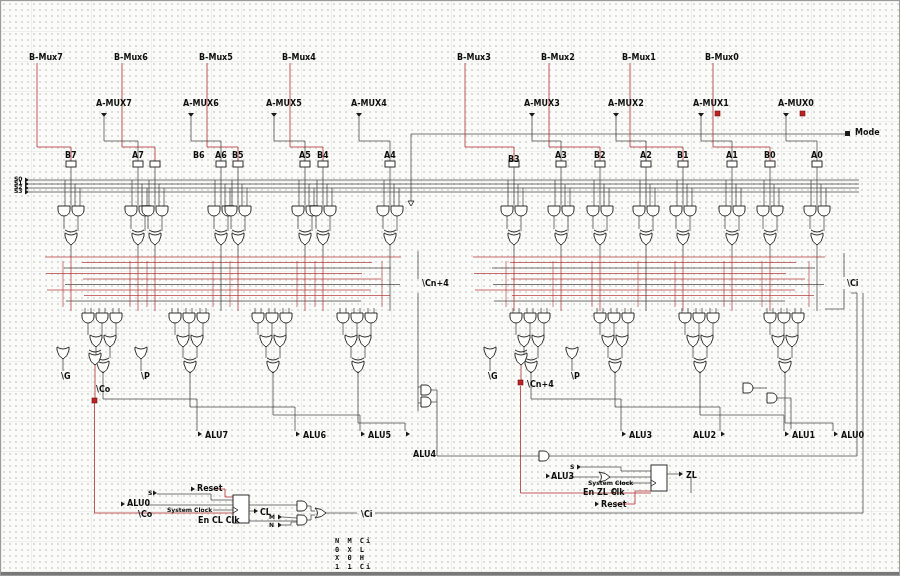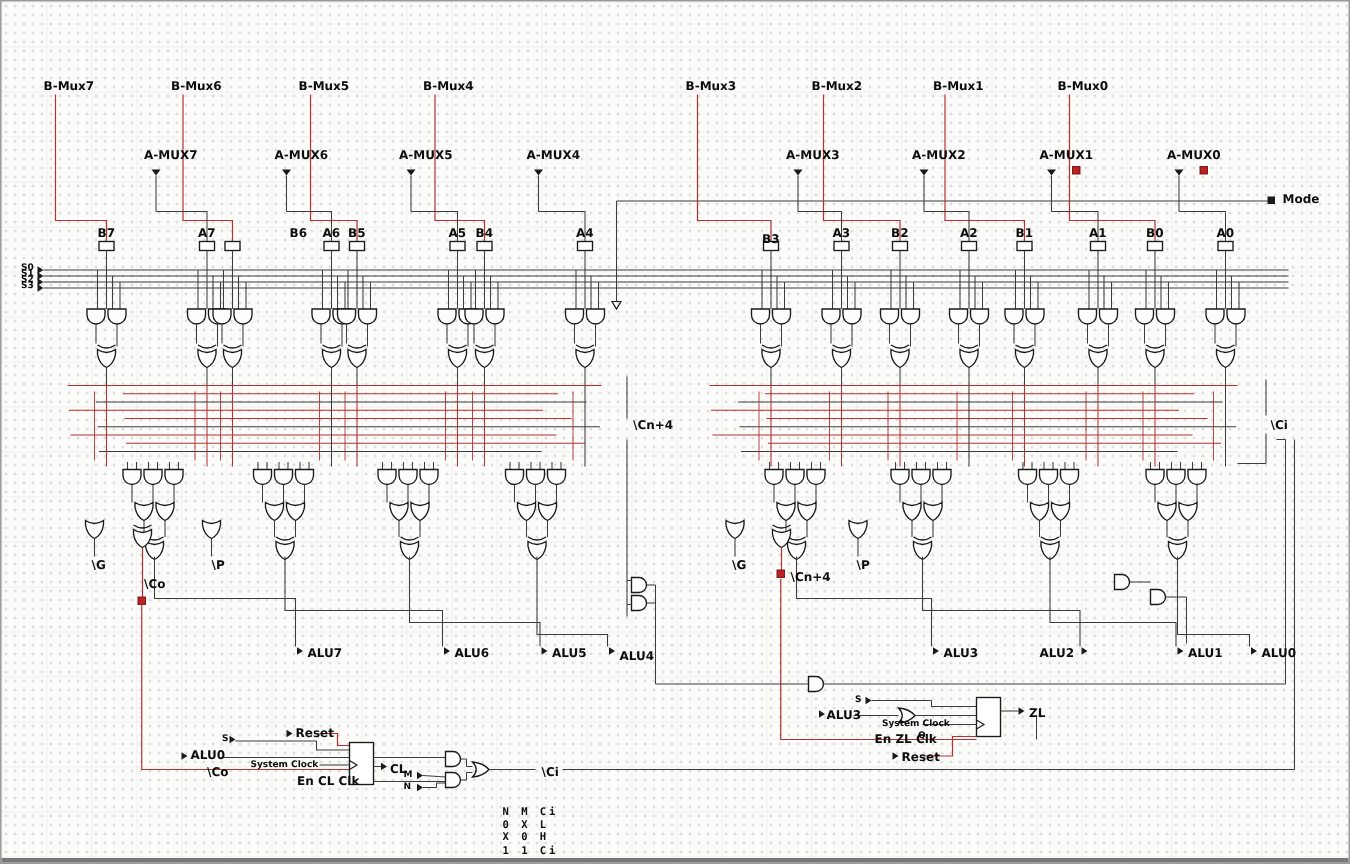--- a/index.html
+++ b/index.html
@@ -599,21 +599,21 @@
       <span class="lbl" style="left: 846px; top: 279px;">\Ci</span>
       <span class="lbl" style="left: 60px; top: 372px;">\G</span>
       <span class="lbl" style="left: 95px; top: 385px;">\Co</span>
       <span class="lbl" style="left: 140px; top: 372px;">\P</span>
       <span class="lbl" style="left: 487px; top: 372px;">\G</span>
       <span class="lbl" style="left: 526px; top: 380px;">\Cn+4</span>
       <span class="lbl" style="left: 570px; top: 372px;">\P</span>
       <span class="lbl" style="left: 204px; top: 431px;">ALU7</span>
       <span class="lbl" style="left: 302px; top: 431px;">ALU6</span>
       <span class="lbl" style="left: 367px; top: 431px;">ALU5</span>
-      <span class="lbl" style="left: 412px; top: 433px;">ALU4</span>
+      <span class="lbl" style="left: 412px; top: 450px;">ALU4</span>
       <span class="lbl" style="left: 628px; top: 431px;">ALU3</span>
       <span class="lbl" style="left: 692px; top: 431px;">ALU2</span>
       <span class="lbl" style="left: 791px; top: 431px;">ALU1</span>
       <span class="lbl" style="left: 840px; top: 431px;">ALU0</span>
       <span class="lbl" style="left: 196px; top: 484px;">Reset</span>
       <span class="lbl xs" style="left: 147px; top: 489px;">S</span>
       <span class="lbl" style="left: 126px; top: 499px;">ALU0</span>
       <span class="lbl" style="left: 137px; top: 510px;">\Co</span>
       <span class="lbl xs" style="left: 166px; top: 506px;">System Clock</span>
       <span class="lbl" style="left: 164px; top: 516px; padding-left: 33px;">En CL Clk</span>

